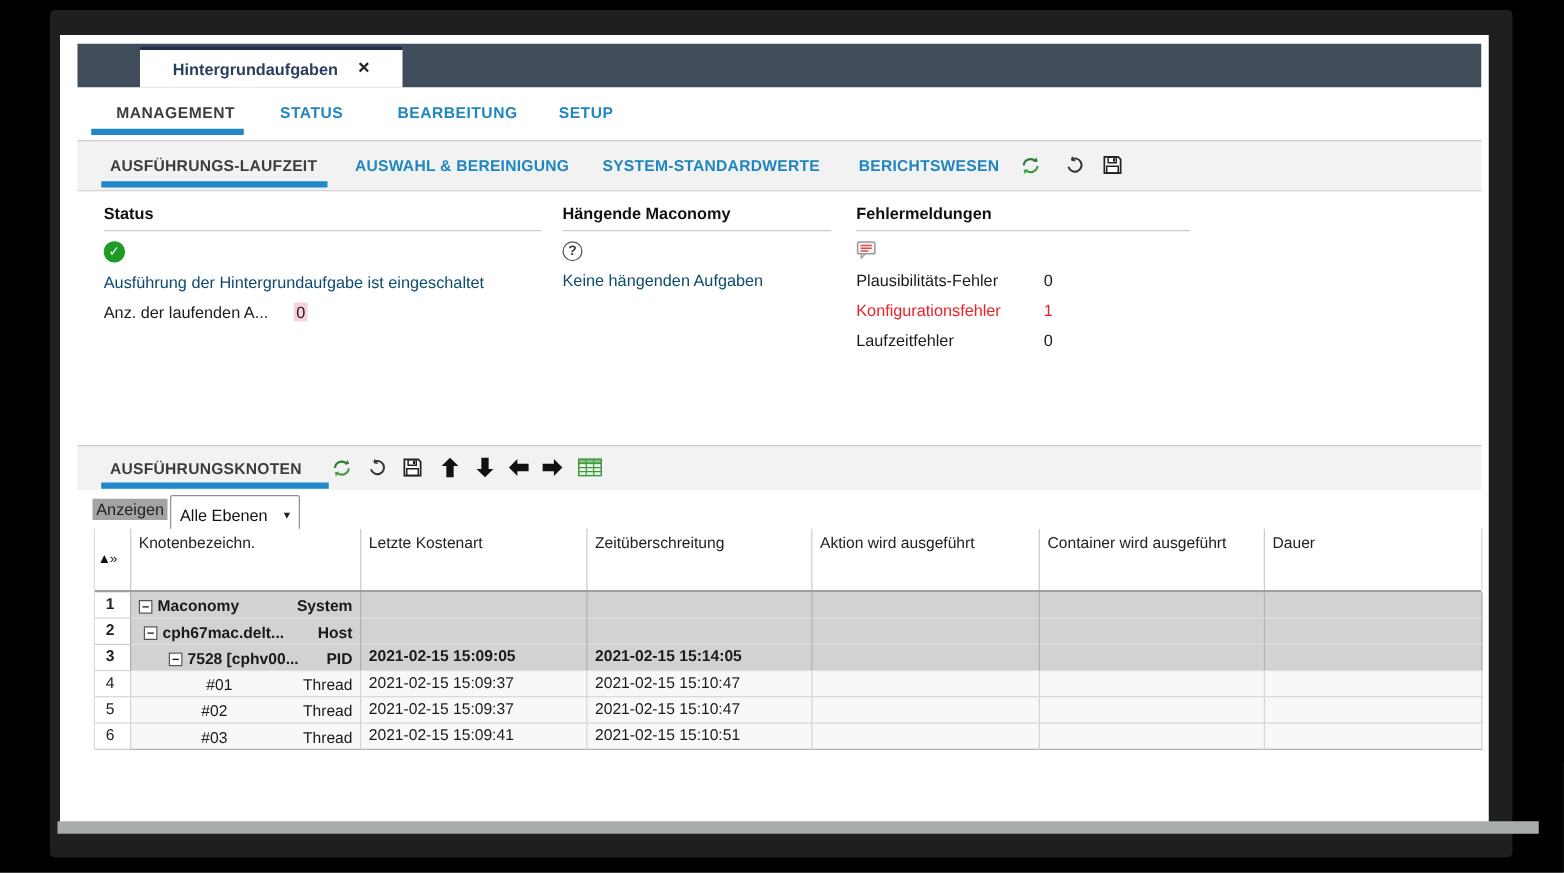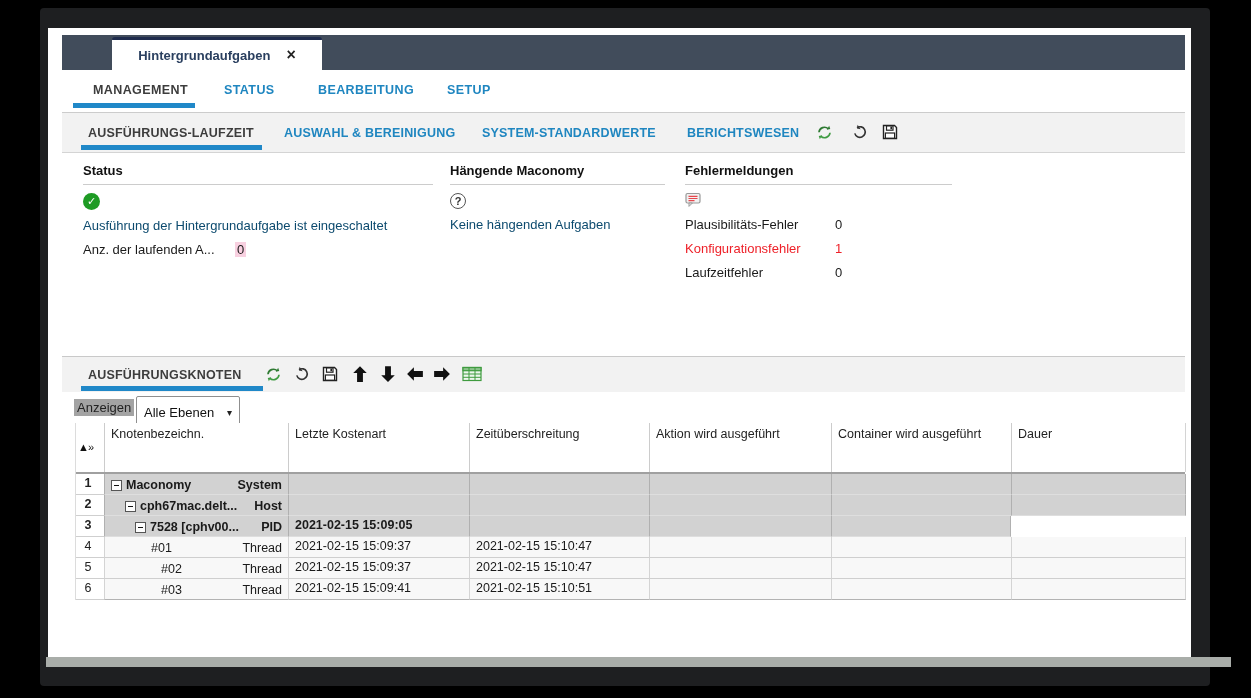--- a/index.html
+++ b/index.html
@@ -298,46 +298,47 @@
             <span class="typ">System</span>
           </div>
           <div class="cell"></div>
           <div class="cell"></div>
           <div class="cell"></div>
           <div class="cell"></div>
           <div class="cell rborder"></div>
         </div>
         <div class="trow shaded boldrow">
           <div class="cell numcell">2</div>
-          <div class="cell namecell" style="padding-left: 20px;">
+          <div class="cell namecell" style="padding-left: 10px;">
             <span class="collapse-box"></span>
             <span>cph67mac.delt...</span>
             <span class="typ">Host</span>
           </div>
           <div class="cell"></div>
           <div class="cell"></div>
           <div class="cell"></div>
           <div class="cell"></div>
           <div class="cell rborder"></div>
         </div>
         <div class="trow shaded boldrow">
           <div class="cell numcell">3</div>
           <div class="cell namecell" style="padding-left: 30px;">
             <span class="collapse-box"></span>
             <span>7528 [cphv00...</span>
             <span class="typ">PID</span>
           </div>
           <div class="cell">2021-02-15 15:09:05</div>
+          <div class="cell">2021-02-15 15:14:05</div>
           <div class="cell"></div>
           <div class="cell"></div>
           <div class="cell rborder"></div>
         </div>
         <div class="trow">
           <div class="cell numcell">4</div>
-          <div class="cell namecell" style="padding-left: 46px;">
+          <div class="cell namecell" style="padding-left: 60px;">
             <span>#01</span>
             <span class="typ">Thread</span>
           </div>
           <div class="cell">2021-02-15 15:09:37</div>
           <div class="cell">2021-02-15 15:10:47</div>
           <div class="cell"></div>
           <div class="cell"></div>
           <div class="cell rborder"></div>
         </div>
         <div class="trow">

